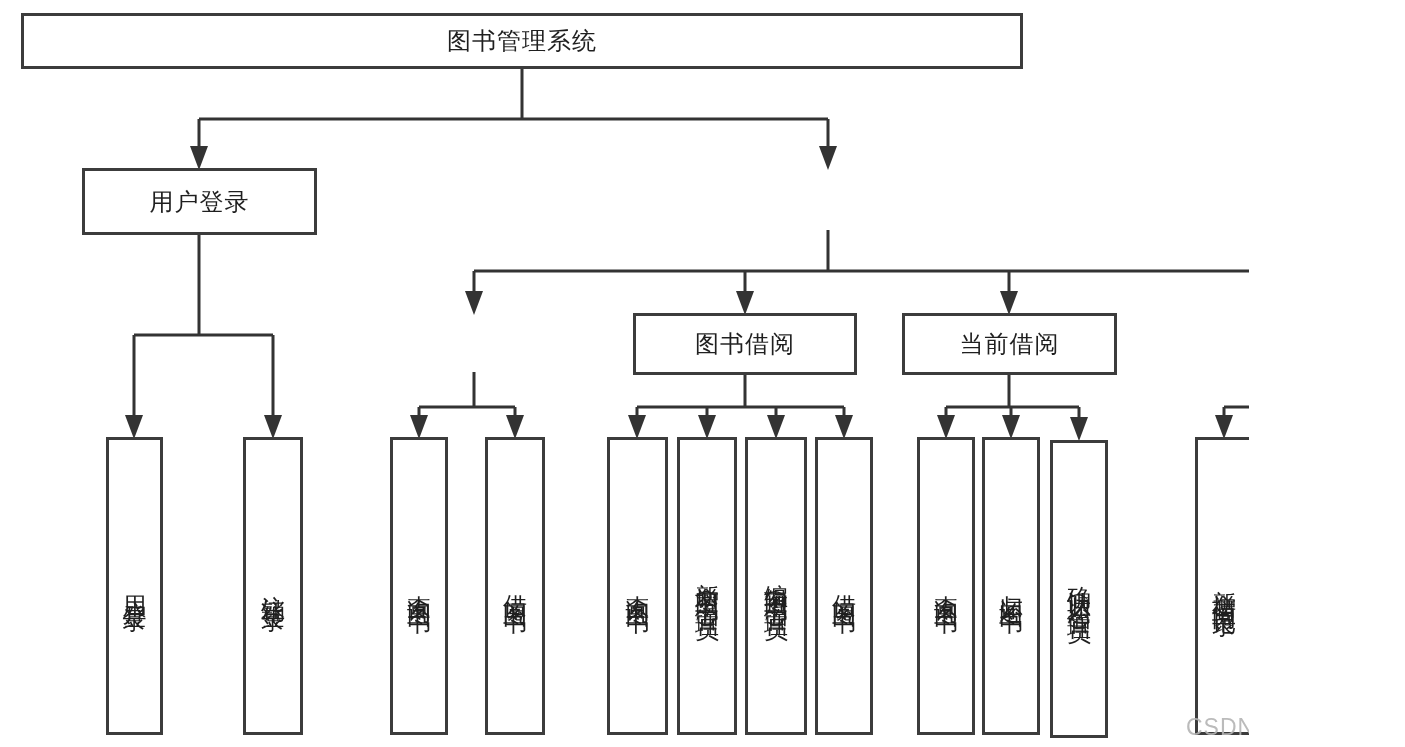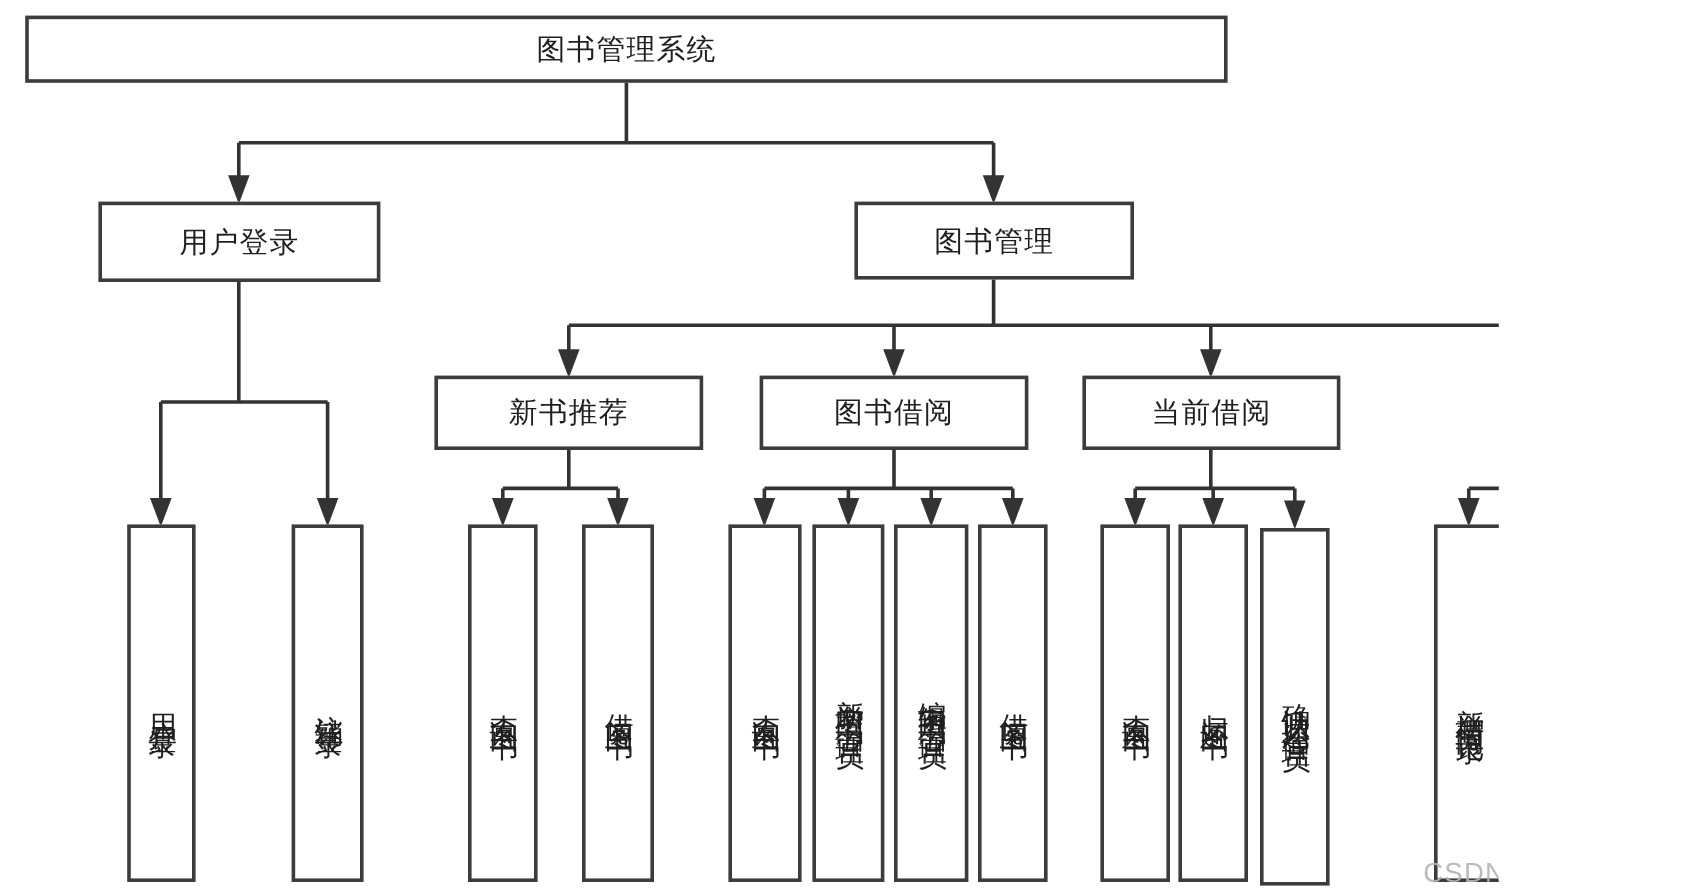--- a/index.html
+++ b/index.html
@@ -93,27 +93,21 @@
     <polygon points="1342,439 1333,415 1351,415"></polygon>
   </svg>
 
   <div class="node root" style="left:21px;top:13px;width:1002px;height:56px">
     <span>图书管理系统</span>
   </div>
 
   <div class="node" style="left:82px;top:168px;width:235px;height:67px">
     <span>用户登录</span>
   </div>
-  <div class="node" style="left:712px;top:168px;width:233px;height:65px">
-    <span>图书管理</span>
-  </div>
 
-  <div class="node" style="left:362px;top:313px;width:224px;height:62px">
-    <span>新书推荐</span>
-  </div>
   <div class="node" style="left:902px;top:313px;width:215px;height:62px">
     <span>当前借阅</span>
   </div>
   <div class="node" style="left:633px;top:313px;width:224px;height:62px">
     <span>图书借阅</span>
   </div>
 
   <div class="node v" style="left:106px;top:437px;width:57px;height:298px">
     <span>用户登录</span>
   </div>

